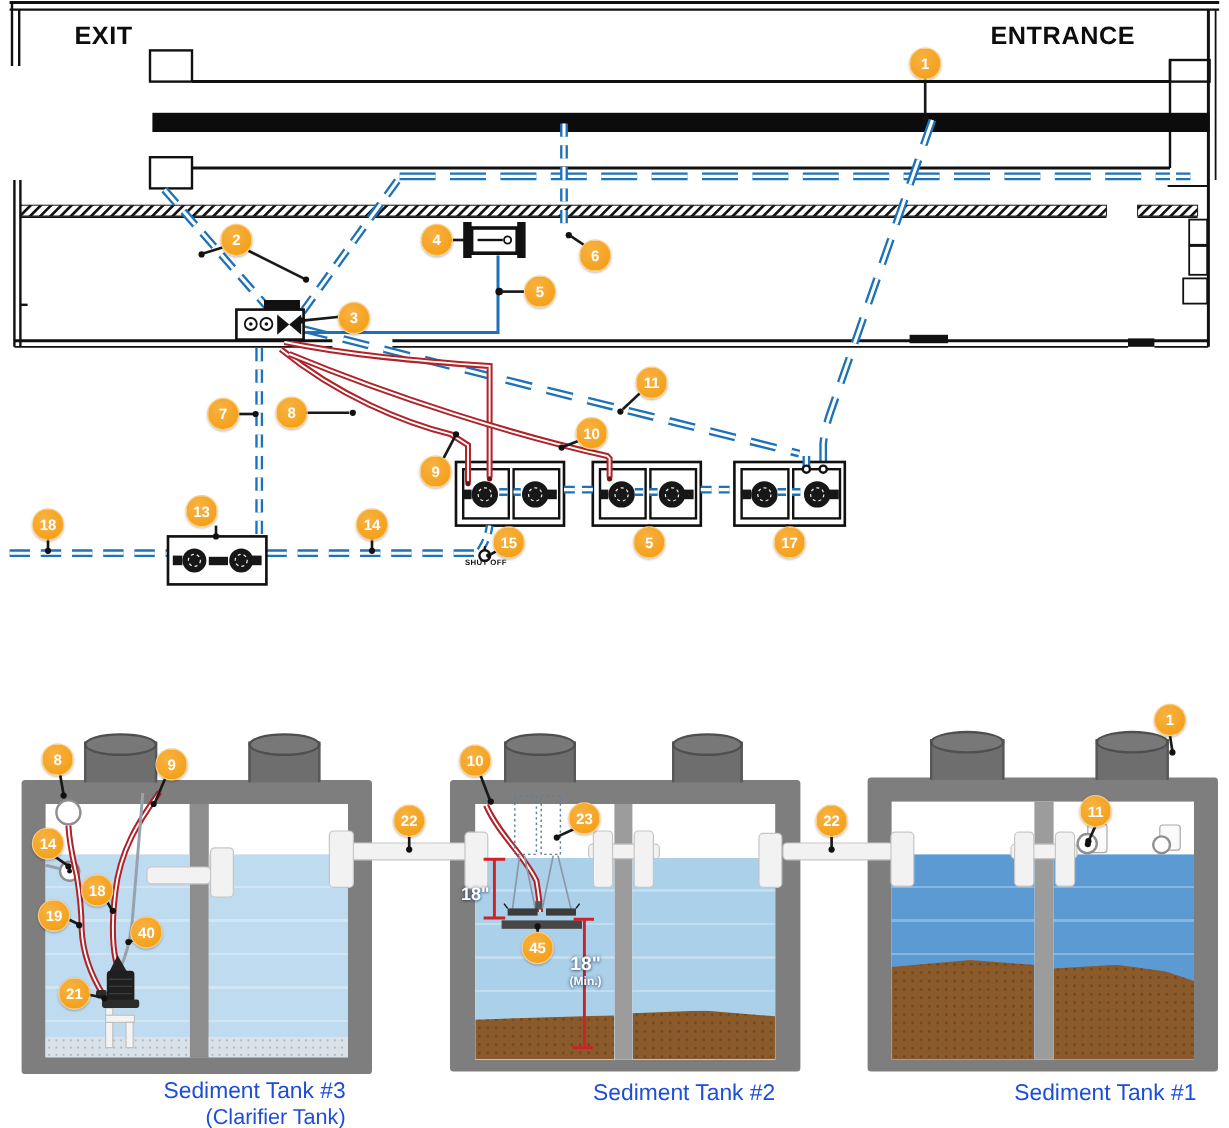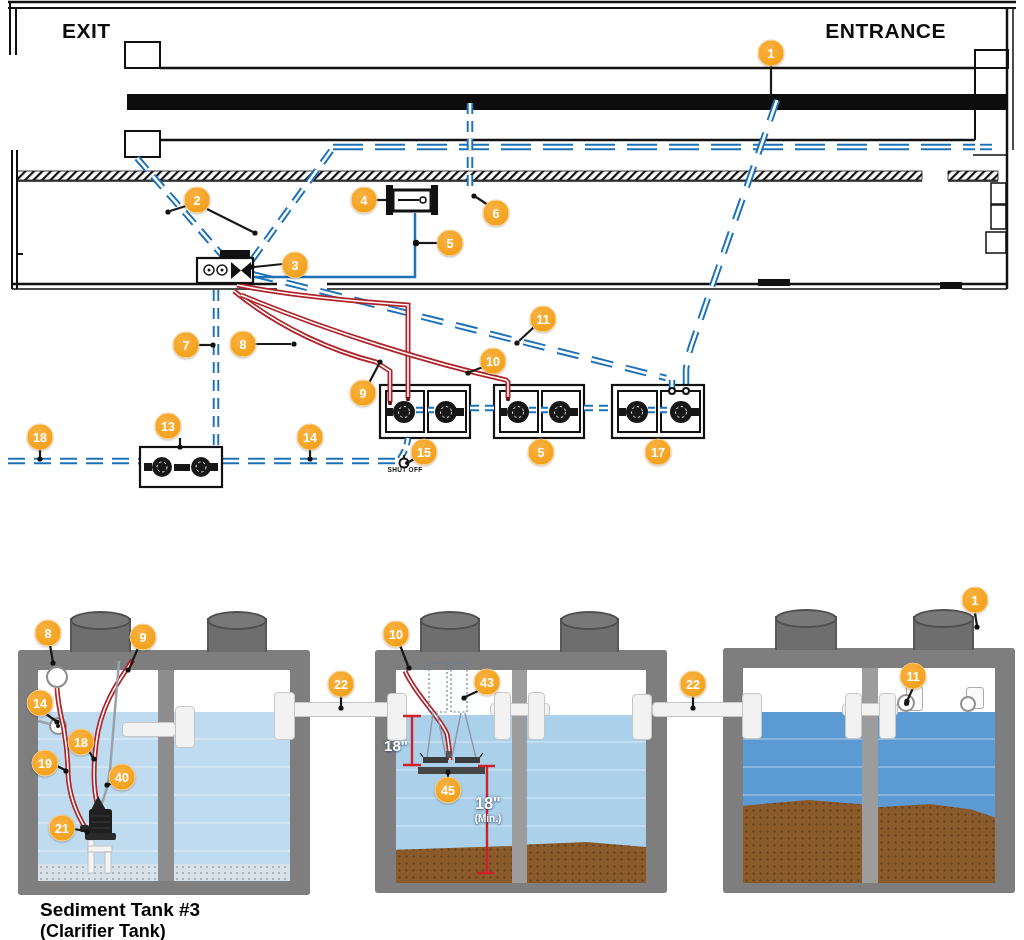--- a/index.html
+++ b/index.html
@@ -1,20 +1,20 @@
 <!DOCTYPE html>
 <html><head>
 <meta charset="utf-8">
 <style>
   html,body{margin:0;padding:0;background:#fff;}
   .stage{position:relative;width:1024px;height:940px;background:#fff;overflow:hidden;
          font-family:"Liberation Sans",sans-serif;}
   
   .bigLabel{position:absolute;font-weight:900;font-size:21px;color:#0d0d0d;letter-spacing:.5px;}
-  .tlabel{position:absolute;text-align:left;font-weight:700;font-size:19px;color:#000000;}
+  .tlabel{position:absolute;text-align:right;font-weight:400;font-size:19px;color:#1d4ed8;}
   .tlabel.sub{font-size:18px;}
   .dim{position:absolute;text-align:center;font-weight:900;color:#fff;
        text-shadow:0 0 3px rgba(30,55,90,.65),0 1px 2px rgba(30,55,90,.55);}
   .shutoff{position:absolute;font-weight:700;font-size:6.5px;color:#111;letter-spacing:.3px;text-align:center;}
   
   .co{position:absolute;width:25px;height:25px;border-radius:50%;
       background:radial-gradient(circle at 38% 32%, #F9B142, #F19C0D);
       border:1.5px solid #F9CC86;color:#fff;font-weight:700;font-size:12.5px;
       display:flex;align-items:center;justify-content:center;
       transform:translate(-50%,-50%);box-shadow:0 1px 2px rgba(0,0,0,.25);z-index:40;}
@@ -401,20 +401,22 @@
     </g>
   </svg>
 
   <div class="shutoff z30" style="left:380px;top:466px;width:50px;">SHUT OFF</div>
   <div class="dim z30" style="left:379px;top:737px;width:34px;font-size:15px;">18"</div>
   <div class="dim z30" style="left:466px;top:795px;width:44px;font-size:16px;">18"</div>
   <div class="dim z30" style="left:466px;top:813px;width:44px;font-size:10px;font-weight:700;">(Min.)</div>
 
   <div class="tlabel" style="left:40px;top:899px;width:248px;">Sediment Tank #3</div>
   <div class="tlabel sub" style="left:40px;top:921px;width:248px;">(Clarifier Tank)</div>
+  <div class="tlabel" style="left:394px;top:901px;width:252px;">Sediment Tank #2</div>
+  <div class="tlabel" style="left:745px;top:901px;width:252px;">Sediment Tank #1</div>
 
   <div id="callout-layer">
       <div class="co" style="left: 771px; top: 53px;">1</div>
       <div class="co" style="left: 197px; top: 200px;">2</div>
       <div class="co" style="left: 295px; top: 265px;">3</div>
       <div class="co" style="left: 364px; top: 200px;">4</div>
       <div class="co" style="left: 450px; top: 243px;">5</div>
       <div class="co" style="left: 496px; top: 213px;">6</div>
       <div class="co" style="left: 186px; top: 345px;">7</div>
       <div class="co" style="left: 243px; top: 344px;">8</div>
@@ -432,16 +434,16 @@
       <div class="co" style="left: 143px; top: 637px;">9</div>
       <div class="co" style="left: 396px; top: 634px;">10</div>
       <div class="co" style="left: 913px; top: 676px;">11</div>
       <div class="co" style="left: 40px; top: 703px;">14</div>
       <div class="co" style="left: 45px; top: 763px;">19</div>
       <div class="co" style="left: 81px; top: 742px;">18</div>
       <div class="co" style="left: 122px; top: 777px;">40</div>
       <div class="co" style="left: 62px; top: 828px;">21</div>
       <div class="co" style="left: 341px; top: 684px;">22</div>
       <div class="co" style="left: 693px; top: 684px;">22</div>
-      <div class="co" style="left: 487px; top: 682px;">43</div>
+      <div class="co" style="left: 487px; top: 682px;">23</div>
       <div class="co" style="left: 448px; top: 790px;">45</div>
     </div>
 </div>
 
 </body></html>

